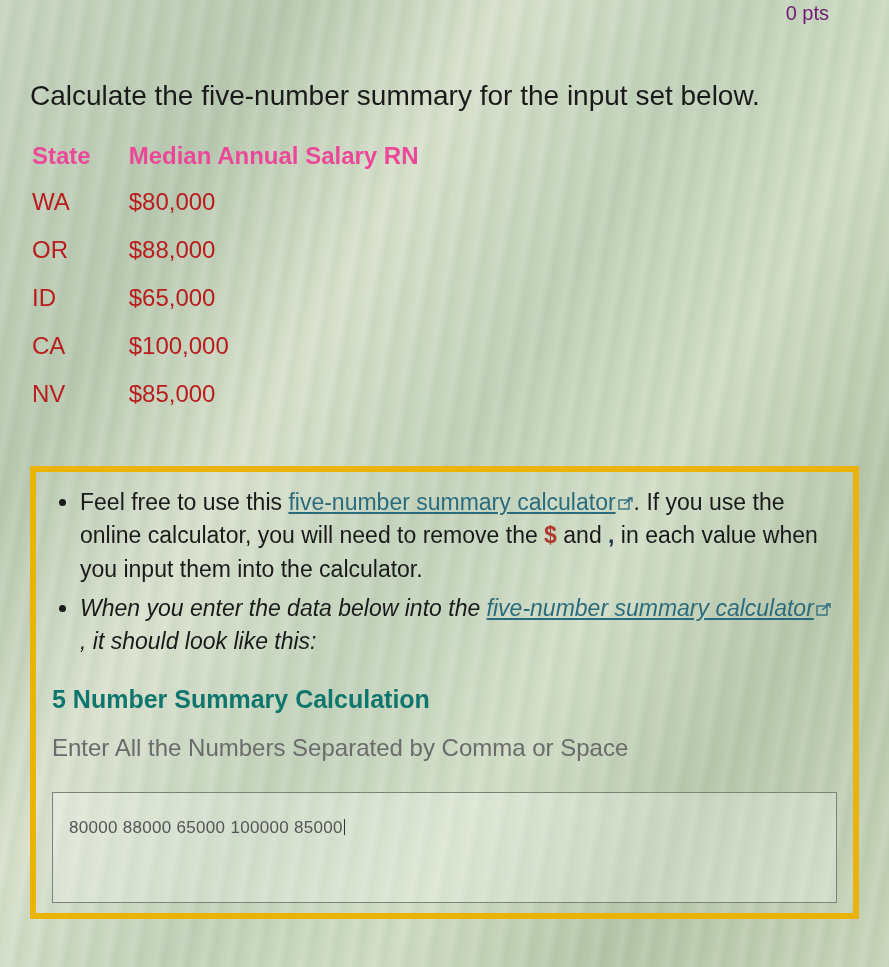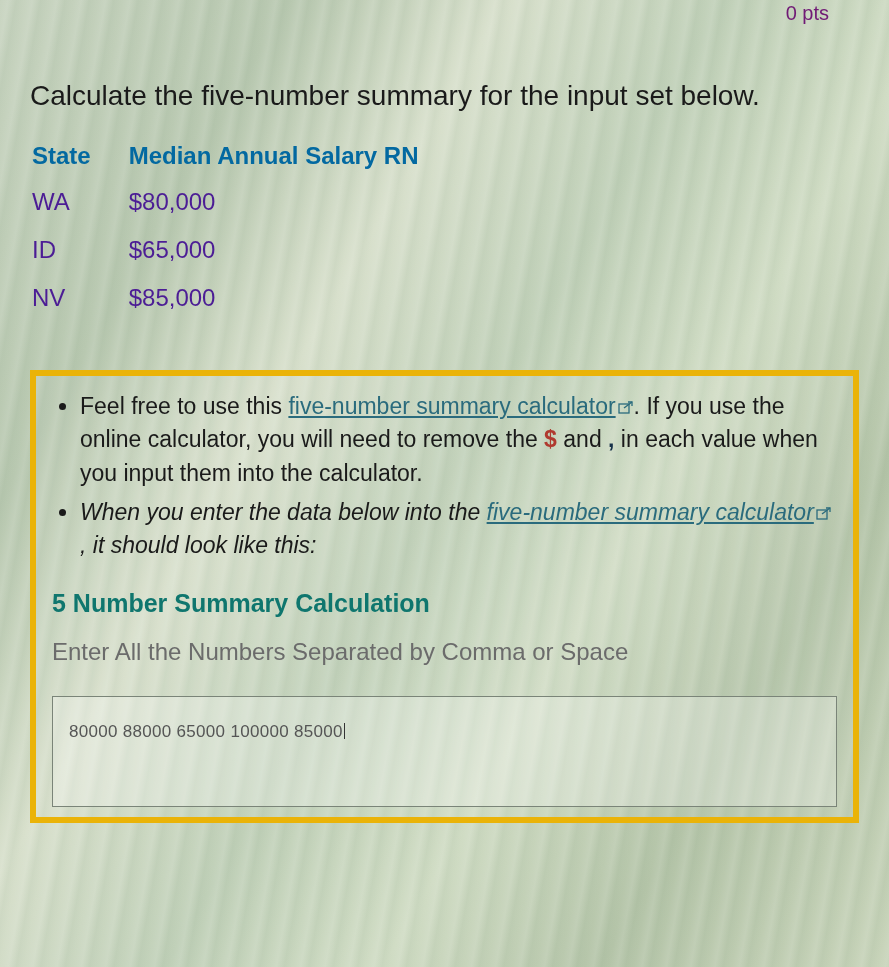--- a/index.html
+++ b/index.html
@@ -38,25 +38,25 @@
 
   table.data {
     margin-top: 22px;
     border-collapse: collapse;
     font-size: 24px;
   }
   table.data th {
     text-align: center;
     font-weight: 700;
     padding: 8px 36px 8px 2px;
-    color: #0369a1;
+    color: #ec4899;
   }
   table.data td {
     padding: 10px 36px 10px 2px;
-    color: #4c1d95;
+    color: #b91c1c;
   }
 
   .instructions {
     margin-top: 48px;
     border: 6px solid #eab308;
     padding: 14px 16px 10px 16px;
     font-size: 23px;
     line-height: 1.45;
     background: rgba(255,255,255,0.05);
   }
@@ -124,22 +124,30 @@
         <th>State</th>
         <th>Median Annual Salary RN</th>
       </tr>
     </thead>
     <tbody>
       <tr>
         <td>WA</td>
         <td>$80,000</td>
       </tr>
       <tr>
+        <td>OR</td>
+        <td>$88,000</td>
+      </tr>
+      <tr>
         <td>ID</td>
         <td>$65,000</td>
+      </tr>
+      <tr>
+        <td>CA</td>
+        <td>$100,000</td>
       </tr>
       <tr>
         <td>NV</td>
         <td>$85,000</td>
       </tr>
     </tbody>
   </table>
 
   <div class="instructions">
     <ul>

